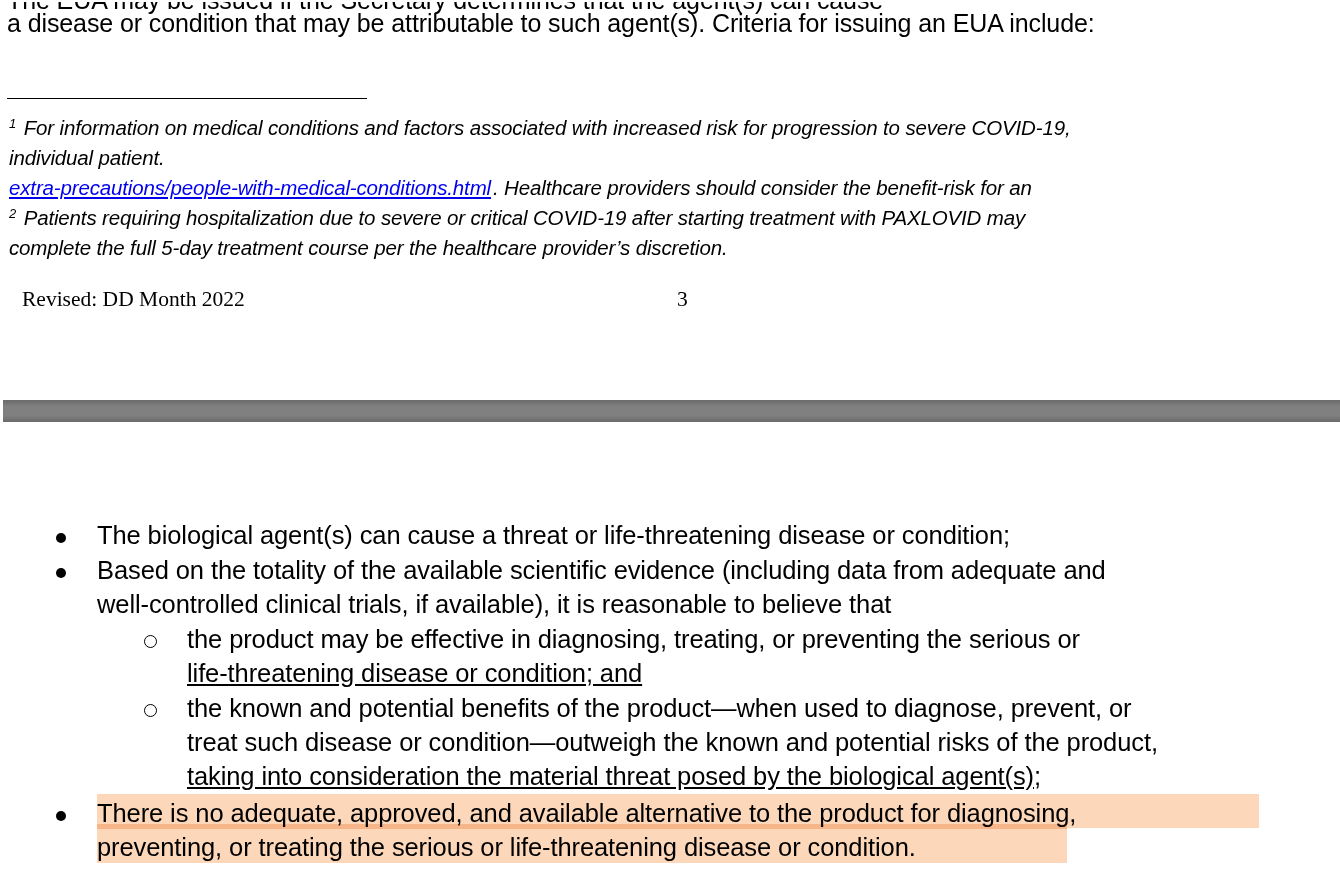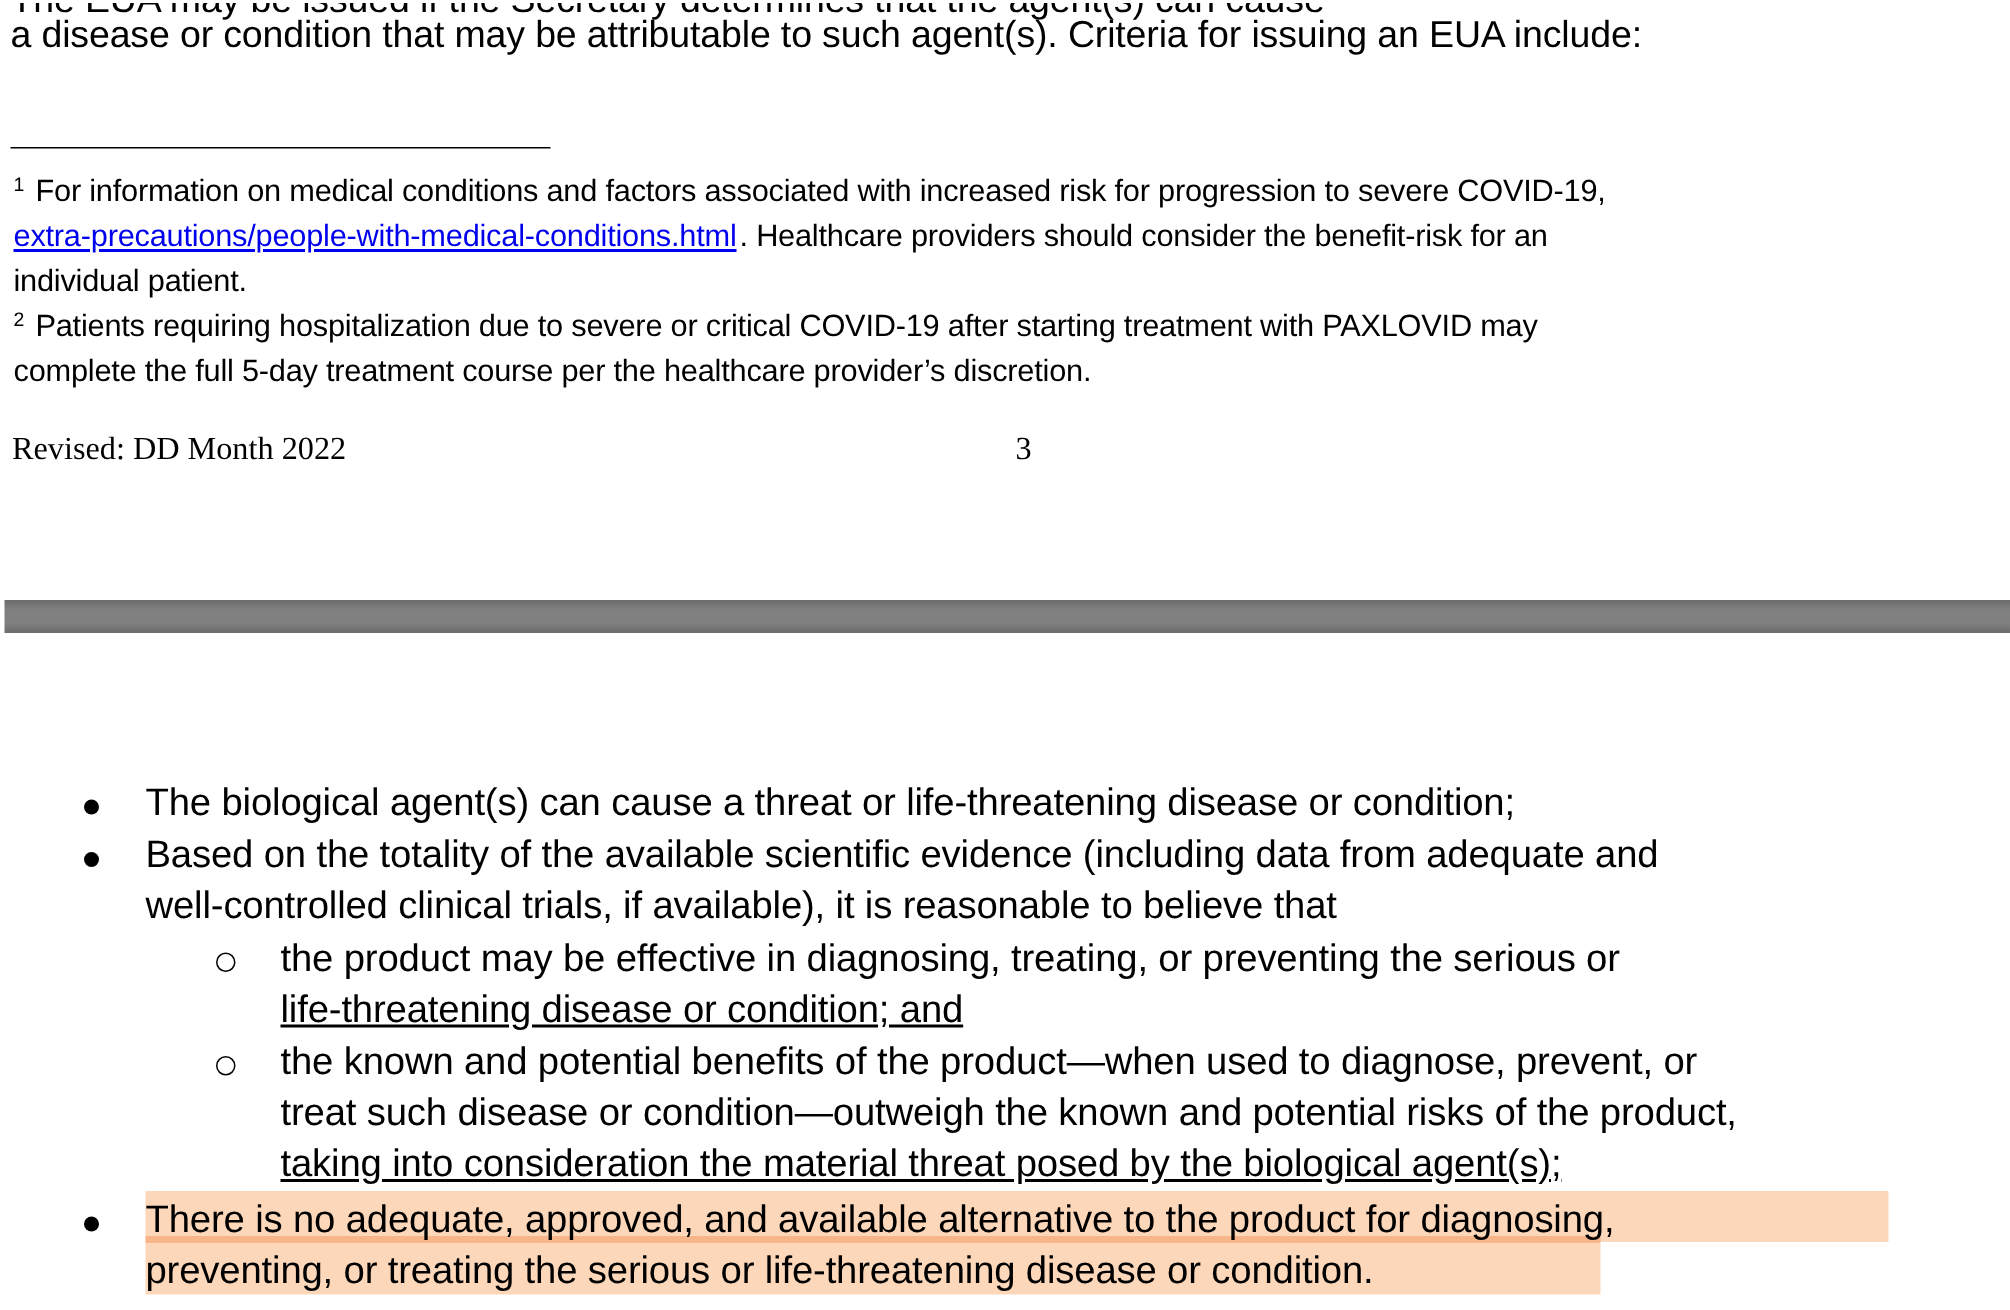--- a/index.html
+++ b/index.html
@@ -18,31 +18,31 @@
       position: absolute; left: 3px; top: 1px;
       font-size: 25px; line-height: 36px; white-space: nowrap; letter-spacing: -0.1px;
     }
 
     .footnote-rule {
       position: absolute; left: 3px; top: 94px; width: 360px; height: 1px; background: #000;
     }
 
     .footnotes {
       position: absolute; left: 3px; top: 108px; width: 1330px;
-      font-size: 20.5px; line-height: 29px; letter-spacing: -0.15px;
+      font-size: 20.5px; line-height: 29px; letter-spacing: -0.15px; font-style: italic;
     }
     .fn-line { white-space: nowrap; height: 29px; }
     .fn-sup { font-size: 13px; vertical-align: 7px; line-height: 0; }
     .fn-link { color: #0000ee; text-decoration: underline; text-underline-offset: 2px; }
 
     .footer {
       position: absolute; left: 3px; top: 280px; width: 1330px; height: 28px;
       font-family: "Liberation Serif", serif; font-size: 21.5px; line-height: 28px;
     }
-    .footer-revised { position: absolute; left: 0; top: 0; white-space: nowrap; }
+    .footer-revised { position: absolute; left: 14px; top: 0; white-space: nowrap; }
     .footer-page { position: absolute; left: 669px; top: 0; }
 
     .page-gap {
       position: absolute; left: 0; top: 397px; width: 1340px; height: 22px;
       background: linear-gradient(to bottom, #6b6b6b 0%, #808080 30%, #808080 70%, #6b6b6b 100%);
     }
 
     .criteria-list { position: absolute; left: 0; top: 514px; width: 1340px; }
     .crit-line {
       position: absolute; font-size: 25.5px; line-height: 34.5px; white-space: nowrap; letter-spacing: -0.1px;
@@ -64,24 +64,24 @@
   <div class="body-line">a disease or condition that may be attributable to such agent(s). Criteria for issuing an EUA include:</div>
 
   <div class="footnote-rule"></div>
 
   <div class="footnotes">
     <div class="fn-line">
       <sup class="fn-sup">1</sup>
       <span>For information on medical conditions and factors associated with increased risk for progression to severe COVID-19,</span>
     </div>
     <div class="fn-line">
-      <a class="fn-link">extra-precautions/people-with-medical-conditions.html</a><span>. Healthcare providers should consider the benefit-risk for an</span>
+      <span>individual patient.</span>
     </div>
     <div class="fn-line">
-      <span>individual patient.</span>
+      <a class="fn-link">extra-precautions/people-with-medical-conditions.html</a><span>. Healthcare providers should consider the benefit-risk for an</span>
     </div>
     <div class="fn-line">
       <sup class="fn-sup">2</sup>
       <span>Patients requiring hospitalization due to severe or critical COVID-19 after starting treatment with PAXLOVID may</span>
     </div>
     <div class="fn-line">
       <span>complete the full 5-day treatment course per the healthcare provider’s discretion.</span>
     </div>
   </div>
 

